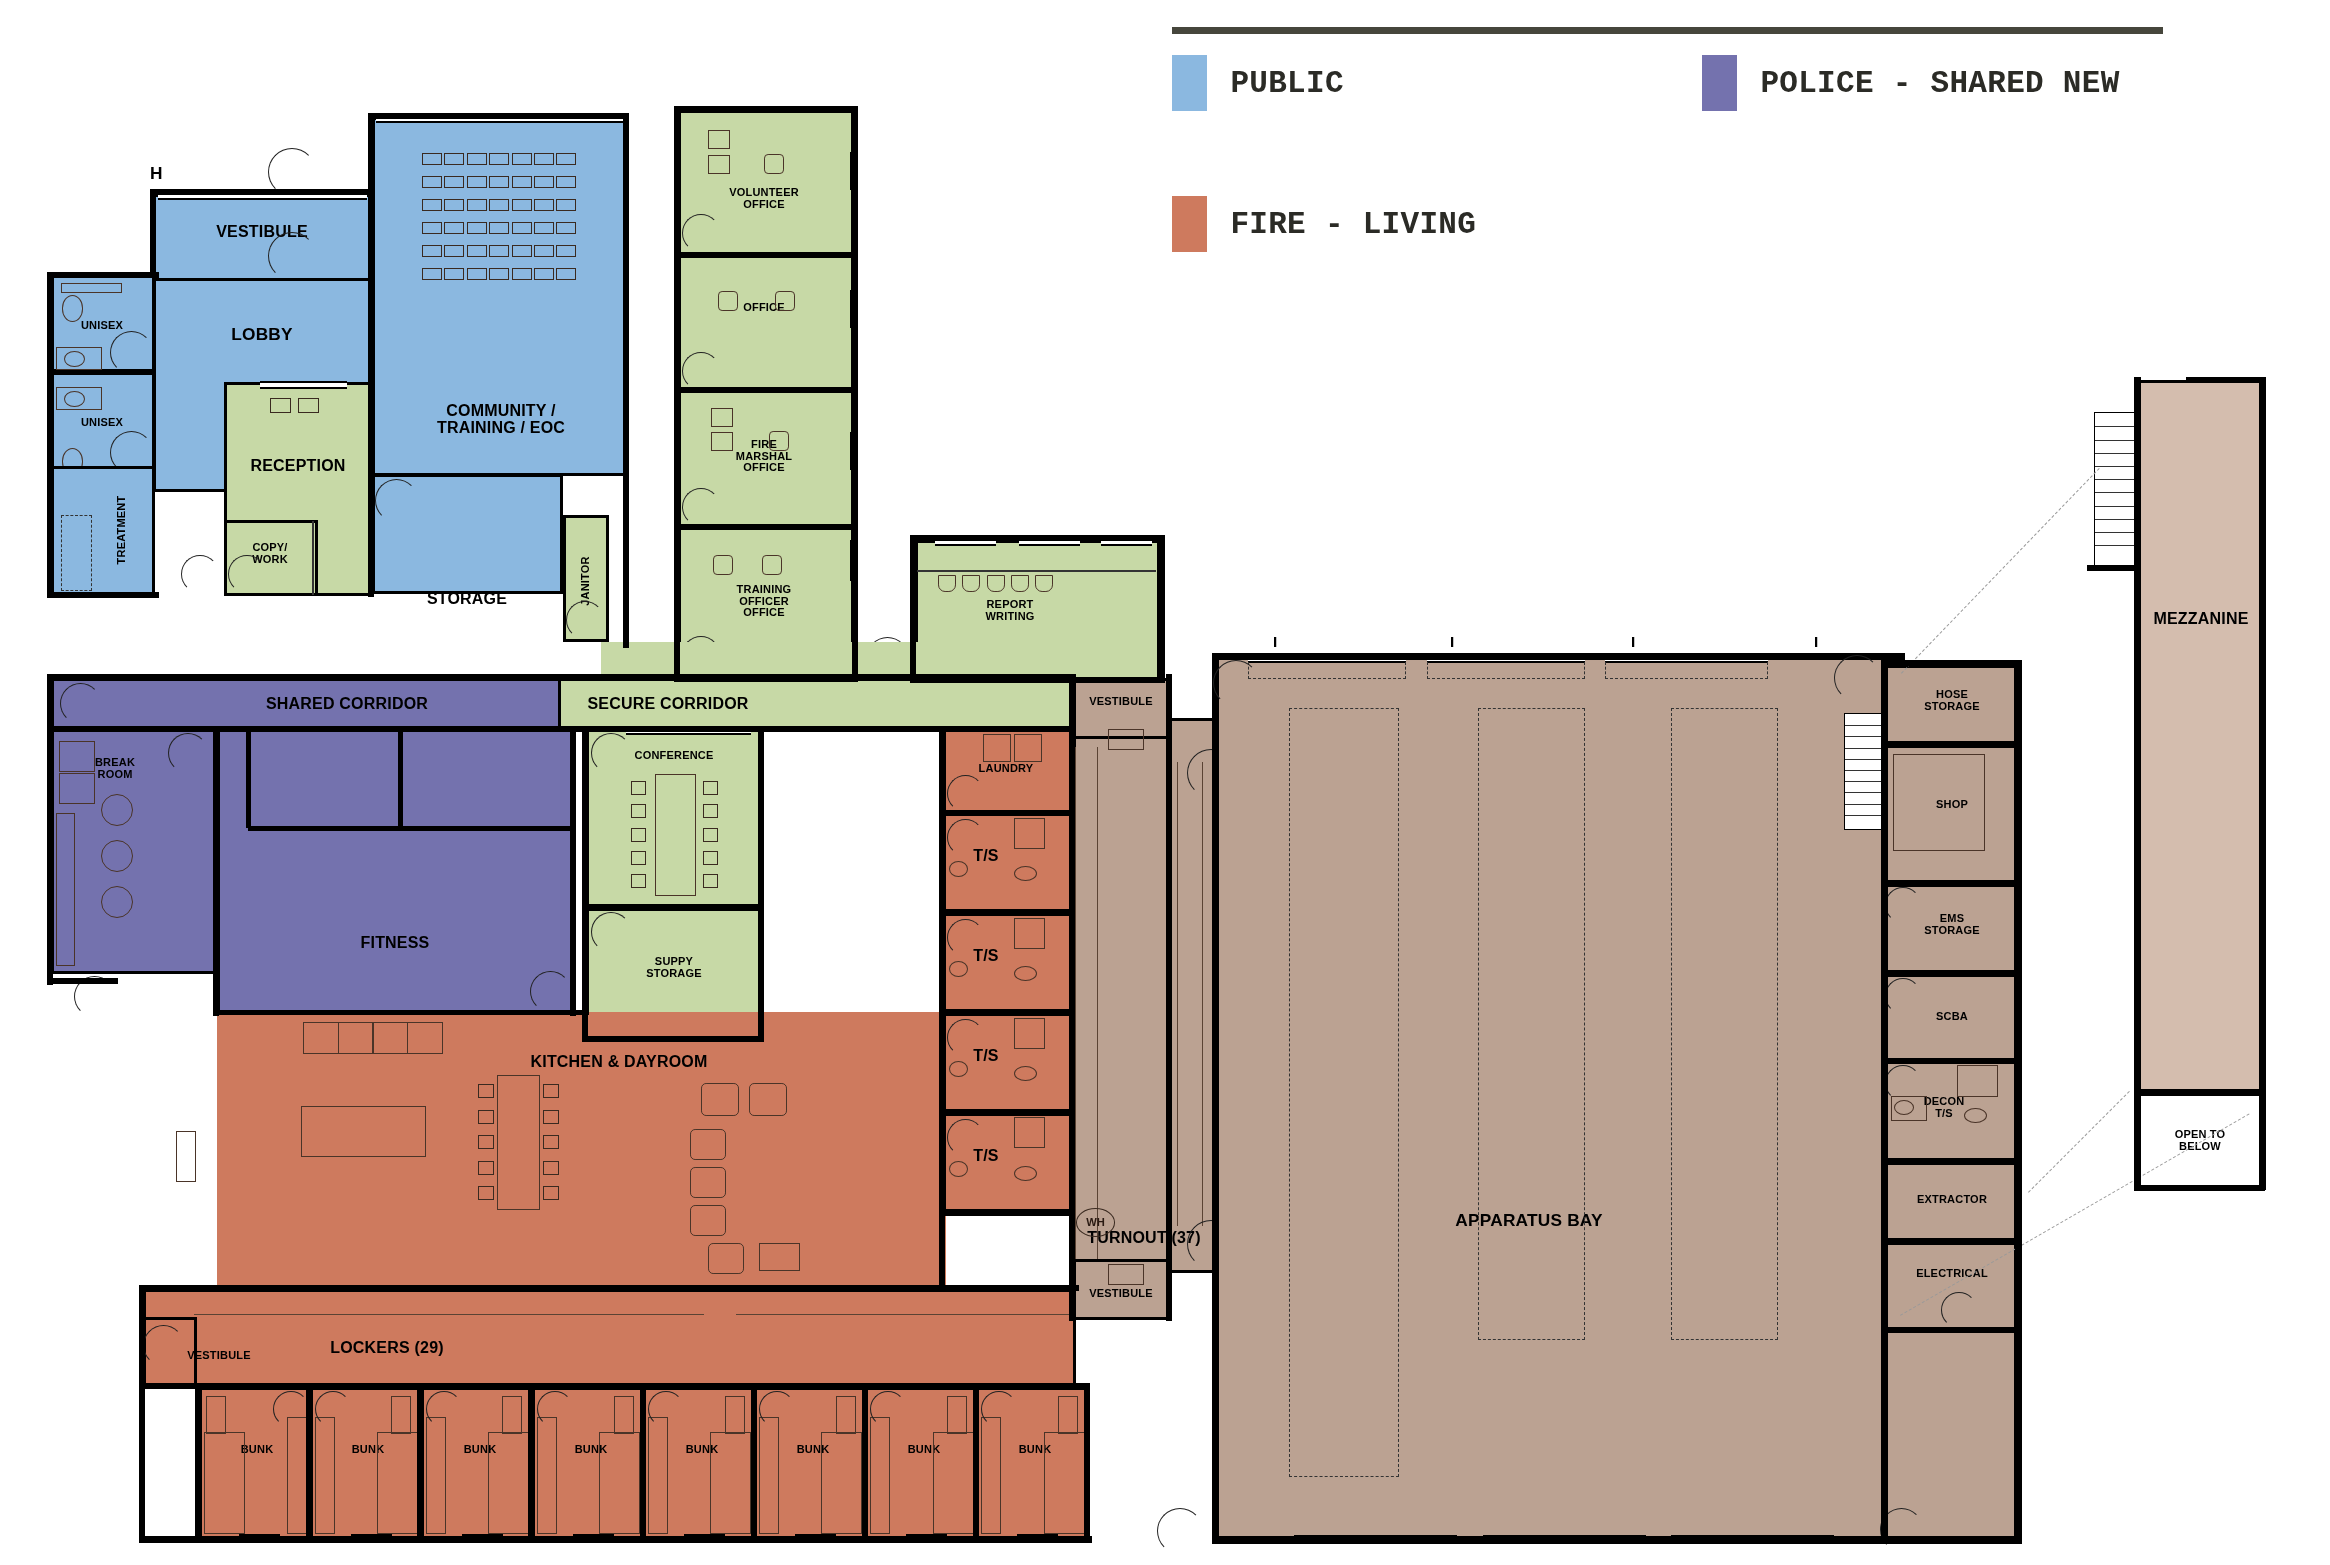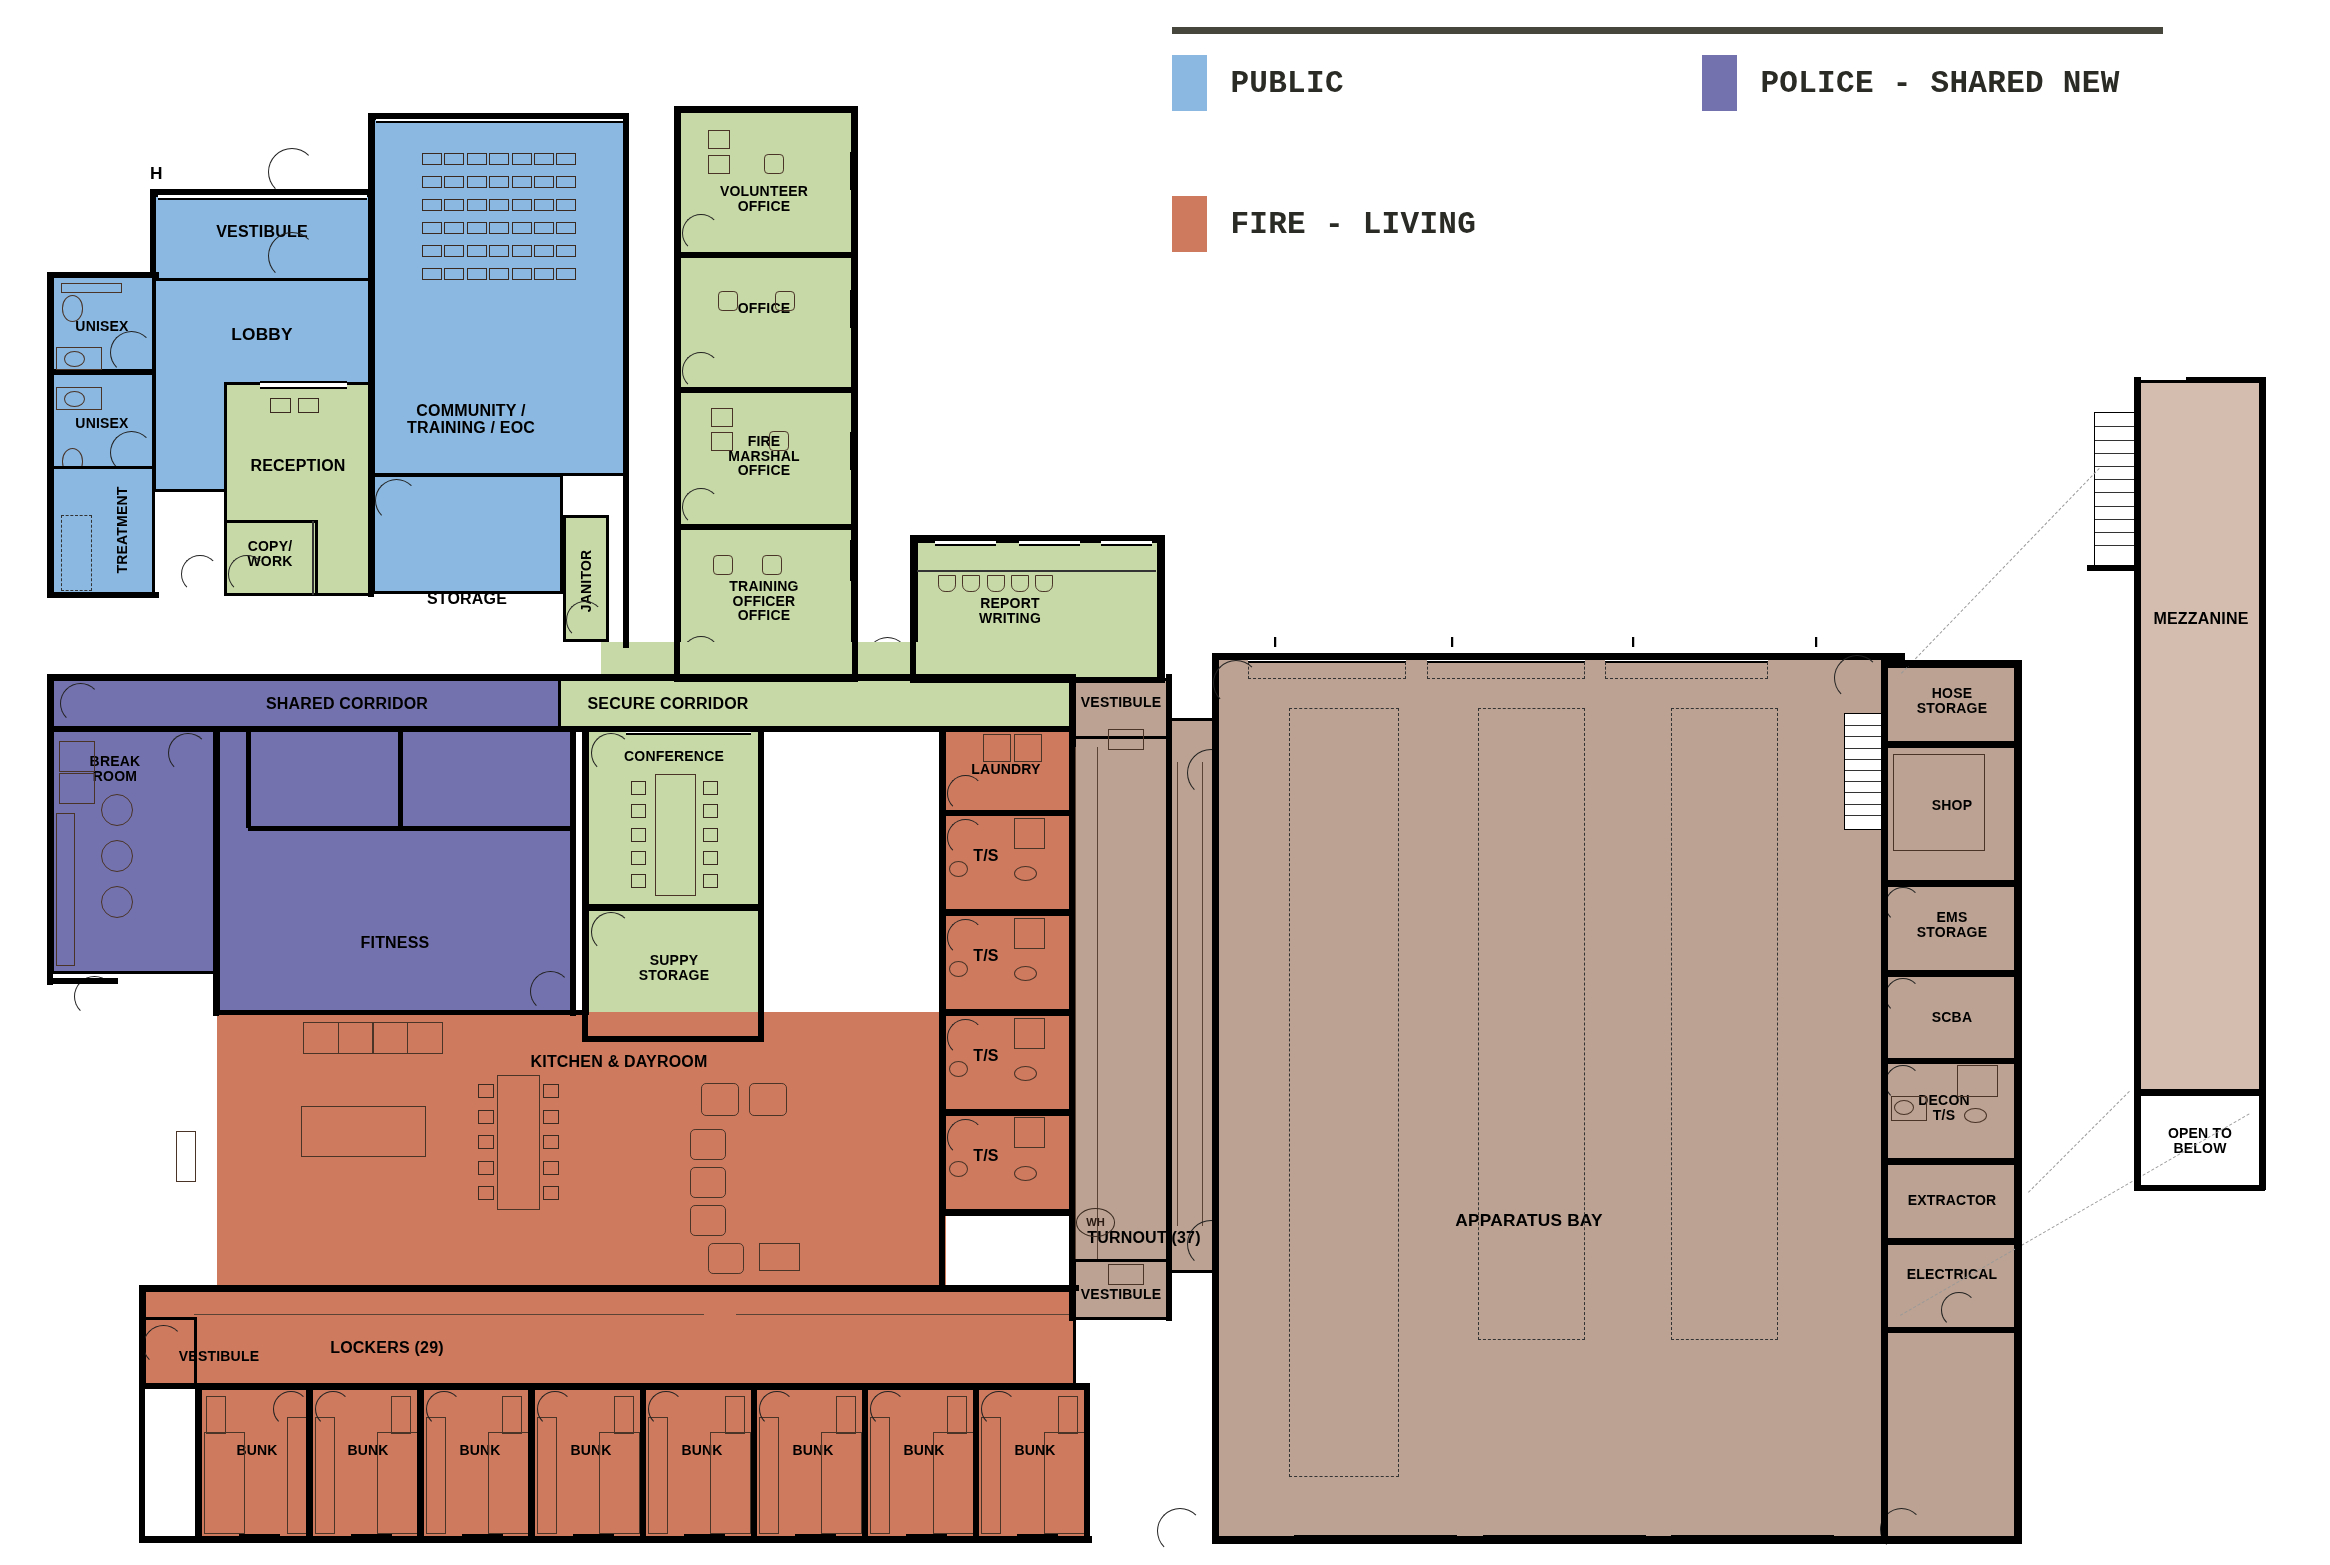--- a/index.html
+++ b/index.html
@@ -15,21 +15,21 @@
   .leg-item{position:absolute;display:flex;align-items:center;}
   .leg-sw{width:35px;height:56px;flex:none;}
   .leg-lb{margin-left:23.4px;font-size:31px;font-weight:bold;color:#2b2b26;white-space:nowrap;letter-spacing:0.3px;}
 
   
   #plan{position:absolute;left:0;top:0;width:2330px;height:1566px;}
   .rm{position:absolute;box-sizing:border-box;border:3.6px solid #000;}
   .nb{border:none;}
   .lbl{position:absolute;font-size:16px;font-weight:bold;color:#000;text-align:center;line-height:1.05;
        letter-spacing:0.2px;white-space:pre;transform:translate(-50%,-50%);pointer-events:none;}
-  .lbl.sm{font-size:14px;}
+  .lbl.sm{font-size:11px;}
   .lbl.lg{font-size:17.3px;}
   .lbl.rot{writing-mode:vertical-rl;transform:translate(-50%,-50%) rotate(180deg);}
   .wall{position:absolute;background:#000;}
   .furn{position:absolute;border:1.5px solid #4a3428;box-sizing:border-box;background:transparent;}
   .furn.thin{border-width:1px;}
   .dash{position:absolute;border:1.5px dashed #333;box-sizing:border-box;}
   .win{position:absolute;background:#fff;border-top:2.5px solid #000;border-bottom:2.5px solid #000;box-sizing:border-box;}
   .door{position:absolute;border:1.5px solid #222;border-radius:50%;box-sizing:border-box;
         border-right-color:transparent;border-bottom-color:transparent;}
   .chair{position:absolute;border:1.5px solid #3a2a20;box-sizing:border-box;}
@@ -97,21 +97,21 @@
     <div class="circ" style="left:64px;top:391px;width:21.4px;height:16.3px;"></div>
     <div class="circ" style="left:62px;top:448px;width:21.4px;height:26.5px;"></div>
     <div class="door" style="left:110px;top:331px;width:43px;height:43px;"></div>
     <div class="door" style="left:110px;top:431px;width:43px;height:43px;"></div>
 
     <div class="rm" style="left:51px;top:466px;width:104px;height:130px;background:#8BB8E0;"></div>
     <div class="lbl rot sm" style="left:122px;top:530px;">TREATMENT</div>
     <div class="dash" style="left:61px;top:515px;width:31px;height:76px;"></div>
 
     <div class="rm" style="left:372px;top:117px;width:255px;height:359px;background:#8BB8E0;"></div>
-    <div class="lbl" style="left:471px;top:420px;">COMMUNITY /
+    <div class="lbl" style="left:501px;top:420px;">COMMUNITY /
 TRAINING / EOC</div>
     <div class="win" style="left:376px;top:116px;width:247px;height:7.1px;"></div>
 
     <div class="chair" style="left:422px;top:153px;width:20.4px;height:12.2px;"></div>
     <div class="chair" style="left:444px;top:153px;width:20.4px;height:12.2px;"></div>
     <div class="chair" style="left:467px;top:153px;width:20.4px;height:12.2px;"></div>
     <div class="chair" style="left:489px;top:153px;width:20.4px;height:12.2px;"></div>
     <div class="chair" style="left:512px;top:153px;width:20.4px;height:12.2px;"></div>
     <div class="chair" style="left:534px;top:153px;width:20.4px;height:12.2px;"></div>
     <div class="chair" style="left:556px;top:153px;width:20.4px;height:12.2px;"></div>

